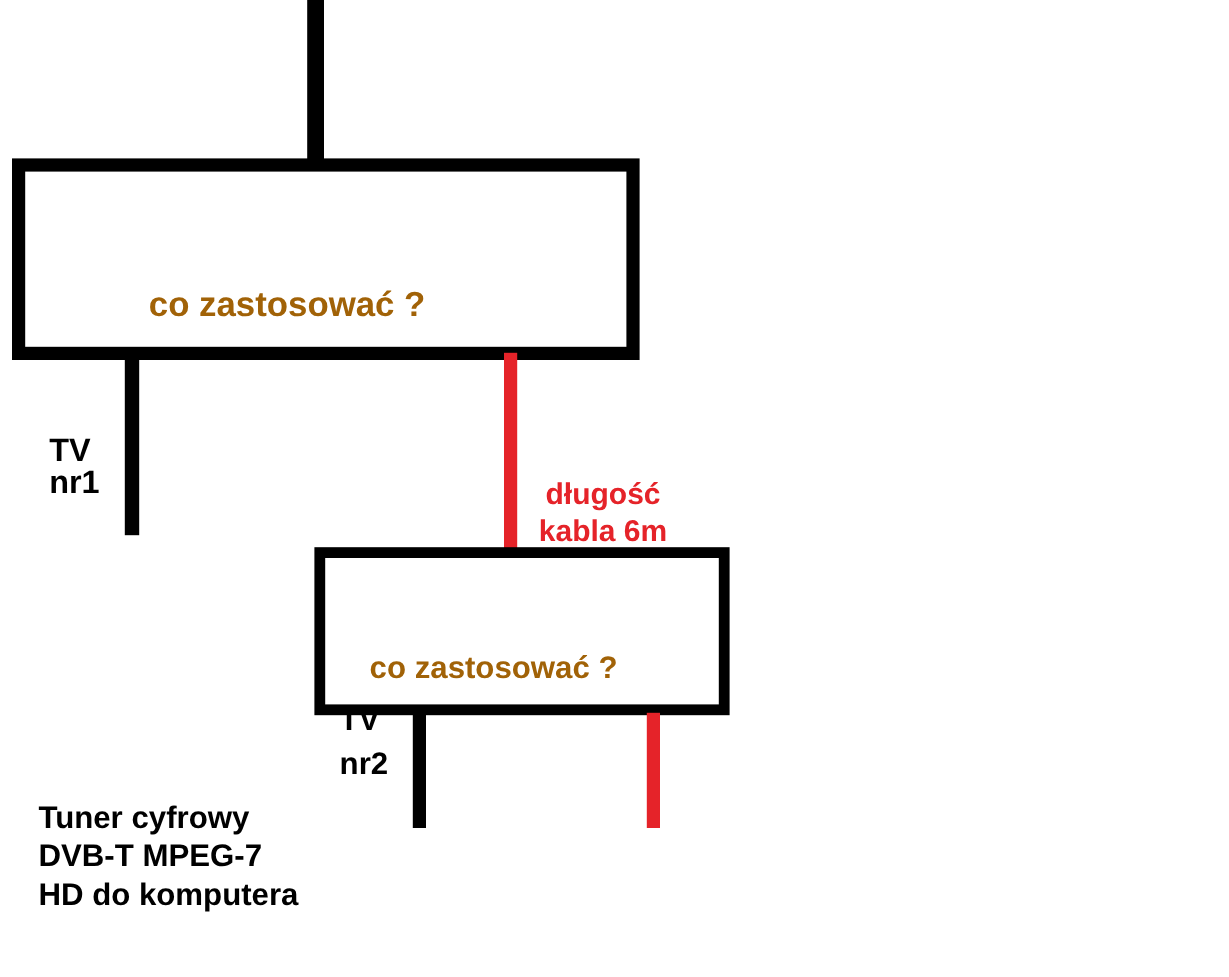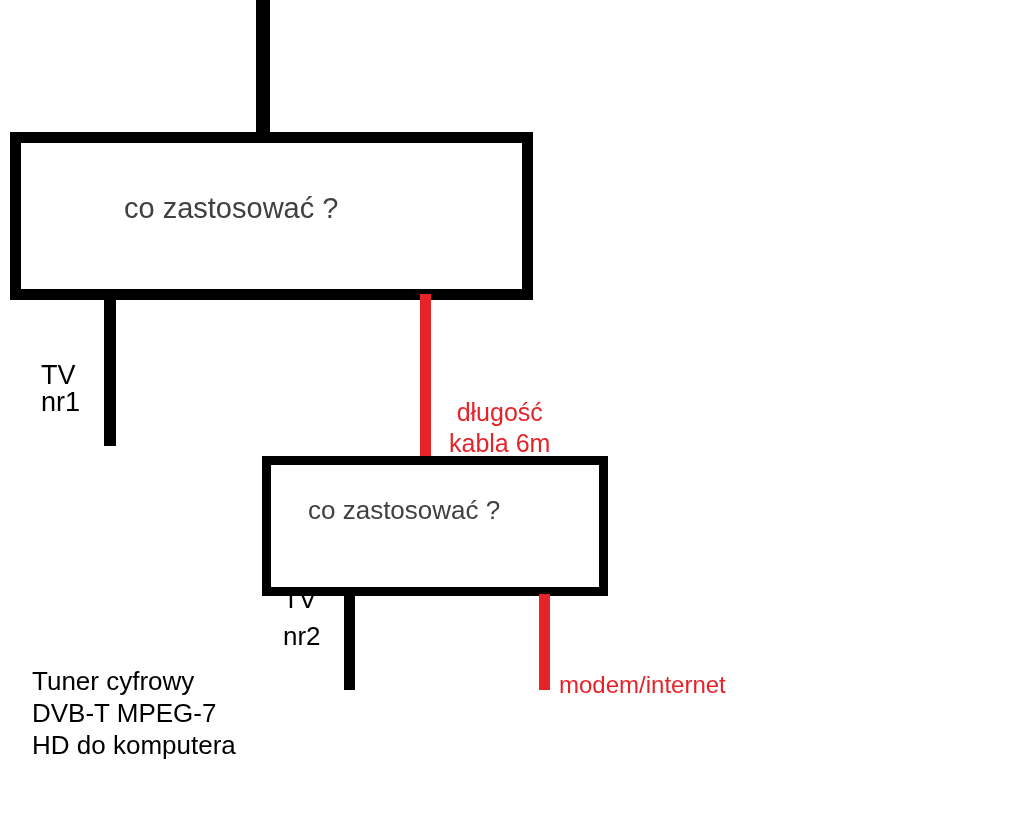--- a/index.html
+++ b/index.html
@@ -18,27 +18,28 @@
   .line {
     position: absolute;
   }
   .box {
     position: absolute;
     box-sizing: border-box;
     background: transparent;
   }
   .box-label {
     position: absolute;
-    font-weight: normal;
-    color: #404040;
+    font-weight: bold;
+    color: #a16207;
     white-space: nowrap;
+    margin-top: 46px;
   }
   .label {
     position: absolute;
-    font-weight: normal;
+    font-weight: bold;
     white-space: nowrap;
     line-height: 1.0;
   }
   .label-black { color: #000000; }
   .label-red { color: #e52329; }
 
   
   #antenna-line {
     left: 256px; top: 0px; width: 14px; height: 134px;
     background: #000000;
@@ -141,21 +142,20 @@
   <div class="box" id="box-lower"></div>
   <div class="box-label" id="box-lower-label">co zastosować ?</div>
 
   <div class="line" id="tv2-line"></div>
   <div class="label label-black" id="tv2-label">
     <span>TV</span>
     <span>nr2</span>
   </div>
 
   <div class="line" id="modem-line"></div>
-  <div class="label label-red" id="modem-label">modem/internet</div>
 
   <div class="label label-black" id="tuner-note">
     <span>Tuner cyfrowy</span>
     <span>DVB-T MPEG-7</span>
     <span>HD do komputera</span>
   </div>
 
 </div>
 
 </body></html>

